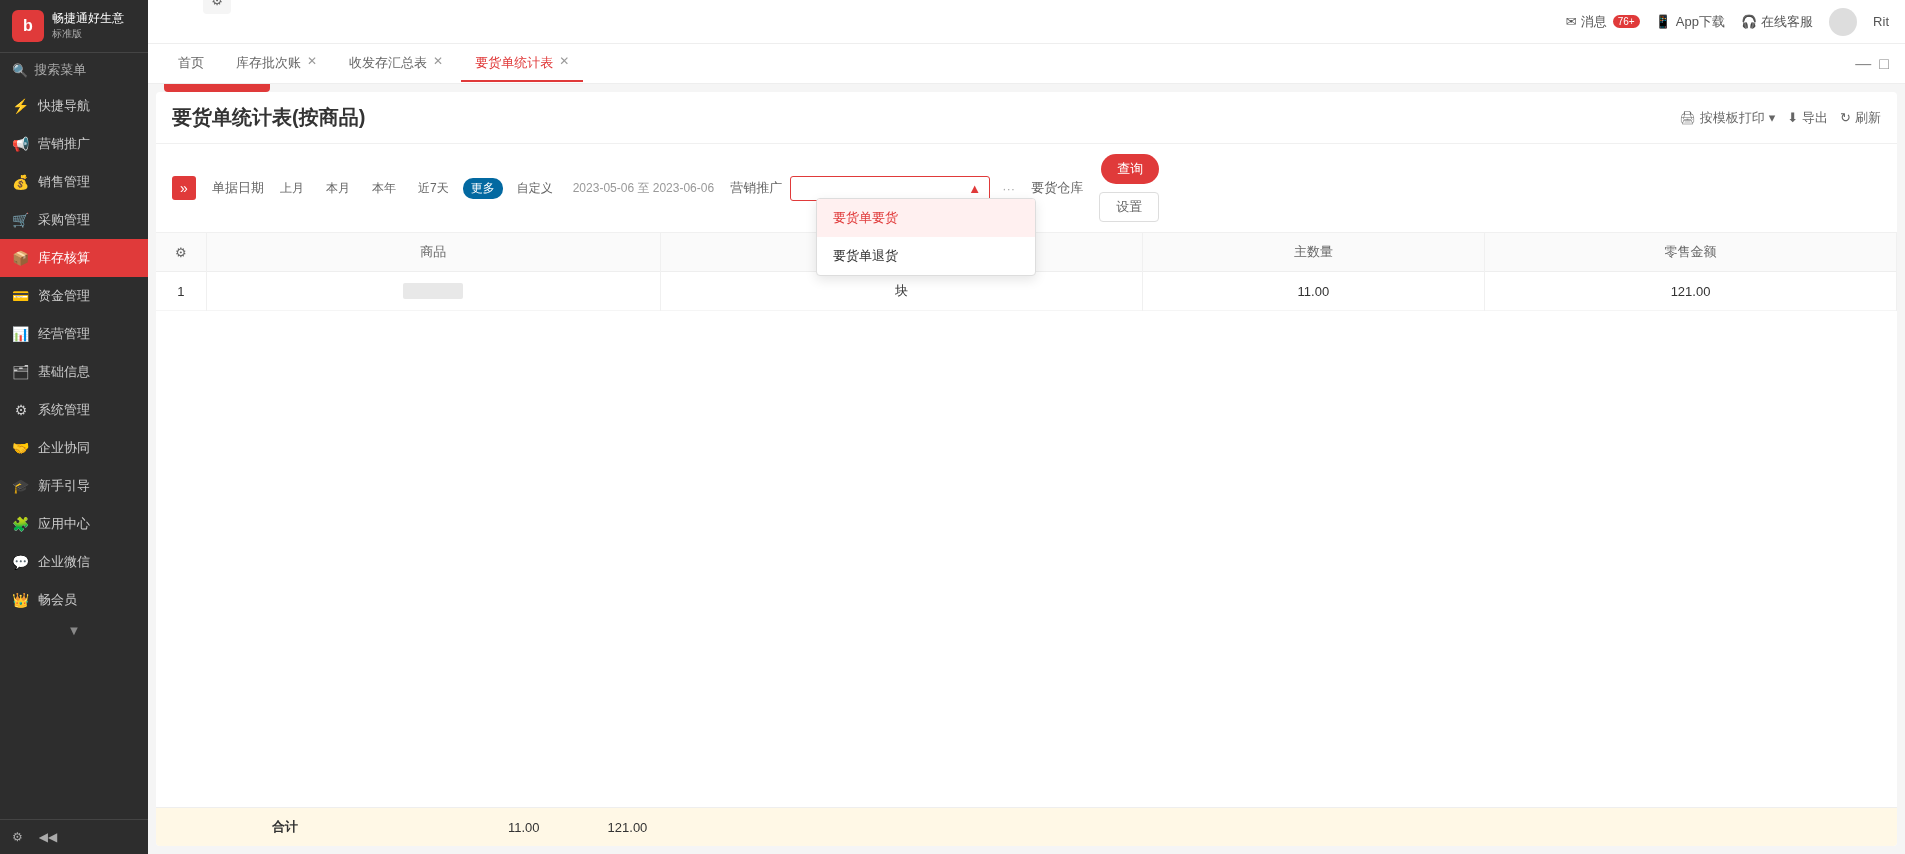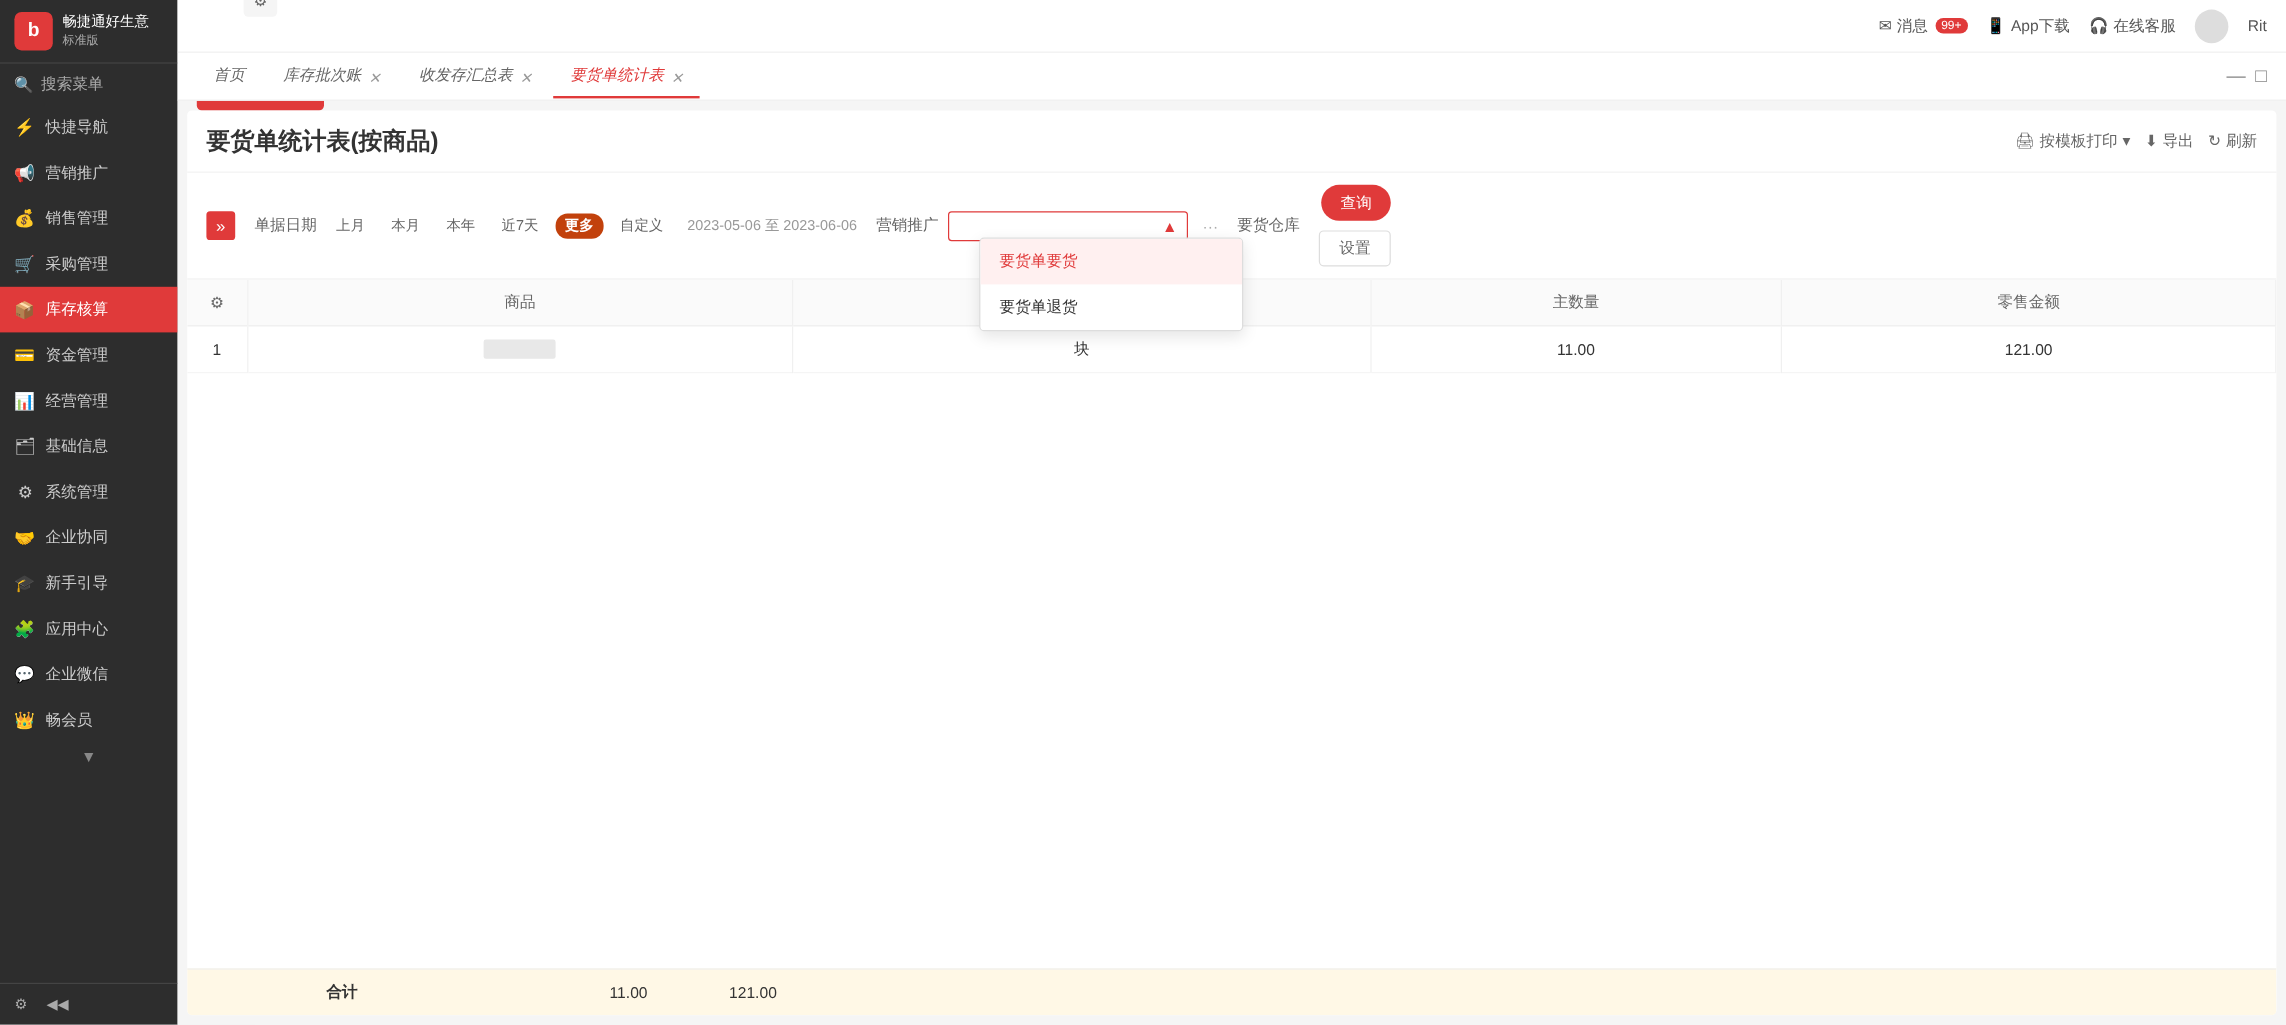--- a/index.html
+++ b/index.html
@@ -149,23 +149,22 @@
       flex-shrink: 0;
       height: 40px;
       gap: 4px;
     }
     .tab {
       padding: 8px 14px;
       cursor: pointer;
       font-size: 13px;
       color: #666;
       border-bottom: 2px solid transparent;
-      display: flex; align-items: flex-end; gap: 6px;
+      display: flex; align-items: flex-start; gap: 6px;
       white-space: nowrap;
-      font-style: italic;
     }
     .tab.active { color: #e03a3a; border-bottom: 2px solid #e03a3a; }
     .tab-close { color: #999; font-size: 12px; cursor: pointer; }
     .tabs-actions { margin-left: auto; display: flex; gap: 8px; }
     .tabs-actions span { cursor: pointer; color: #888; font-size: 16px; }
 
     
     .page-content {
       flex: 1;
       background: white;
@@ -211,25 +210,24 @@
     .filter-label { color: #666; white-space: nowrap; }
     .date-presets { display: flex; gap: 6px; align-items: center; }
     .date-preset {
       padding: 3px 8px;
       border-radius: 3px;
       cursor: pointer;
       color: #666;
       font-size: 12px;
     }
     .date-preset.more {
-      background: #c2410c;
+      background: #0369a1;
       color: white;
       border-radius: 10px;
       padding: 2px 8px;
-      font-weight: bold;
     }
     .date-range { font-size: 12px; color: #999; margin-left: 4px; }
     .filter-dropdown {
       border: 1px solid #e03a3a;
       border-radius: 3px;
       padding: 4px 8px;
       font-size: 13px;
       min-width: 200px;
       display: flex;
       align-items: center;
@@ -422,21 +420,21 @@
       </div>
       <div class="gear-btn">
         <span>⚙</span>
       </div>
       <div class="trial-btn">体验行业方案</div>
     </div>
     <div class="topbar-right">
       <div class="topbar-right-item">
         <span>✉</span>
         <span>消息</span>
-        <span class="badge">99+</span>
+        <span class="badge">76+</span>
       </div>
       <div class="topbar-right-item">
         <span>📱</span>
         <span>App下载</span>
       </div>
       <div class="topbar-right-item">
         <span>🎧</span>
         <span>在线客服</span>
       </div>
       <div class="avatar"></div>

